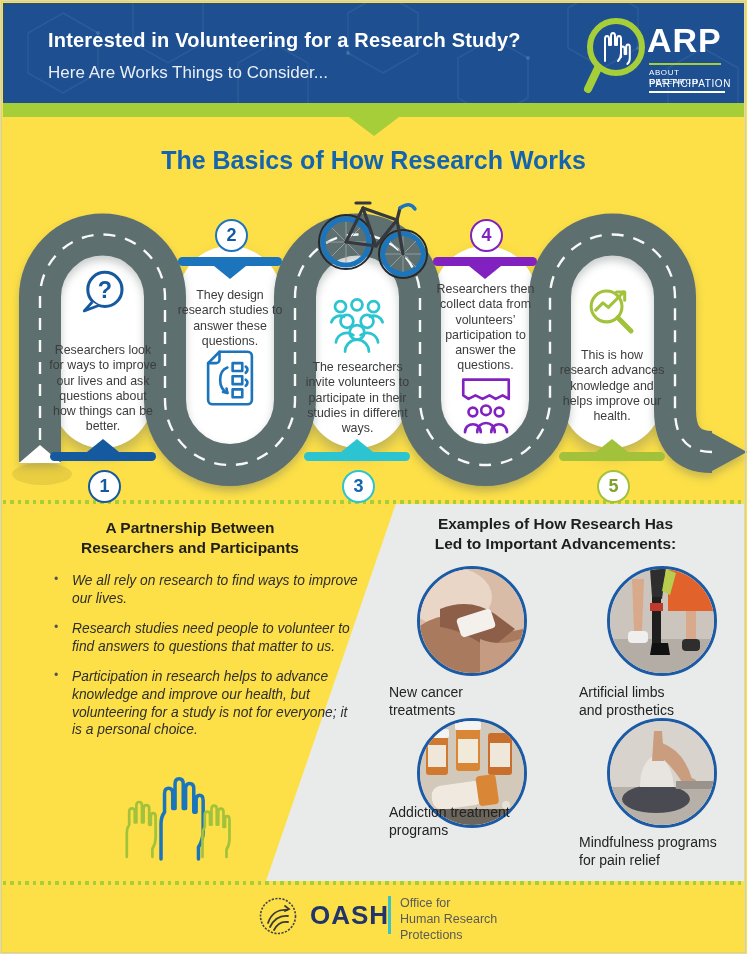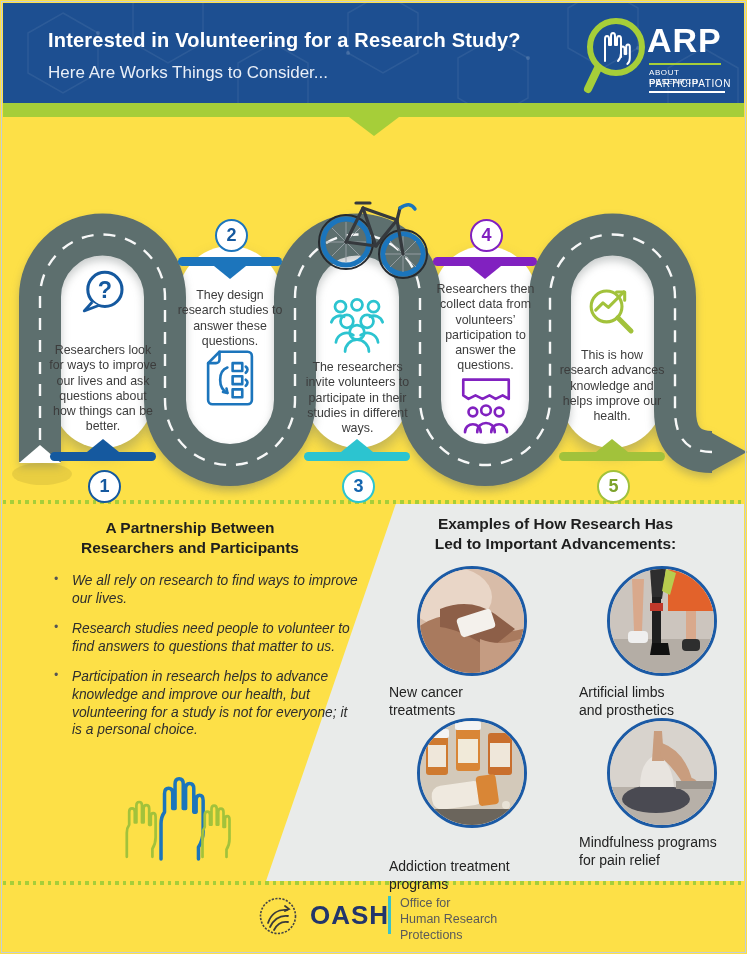--- a/index.html
+++ b/index.html
@@ -122,20 +122,21 @@
       <div class="arp-word">ARP</div>
       <div class="arp-line"></div>
       <div class="arp-small1">ABOUT RESEARCH</div>
       <div class="arp-small2">PARTICIPATION</div>
       <div class="arp-uline"></div>
     </div>
   </div>
   <div class="band"></div>
   <div class="band-tri"></div>
 
+  <div class="main-title">The Basics of How Research Works</div>
 
   <div class="card" style="left:52px;top:252px;width:101px;height:196px;"></div>
   <div class="card" style="left:178px;top:246px;width:104px;height:228px;"></div>
   <div class="card" style="left:306px;top:252px;width:102px;height:196px;"></div>
   <div class="card" style="left:433px;top:246px;width:104px;height:228px;"></div>
   <div class="card" style="left:561px;top:252px;width:102px;height:196px;"></div>
 
   <svg class="road-svg" viewBox="0 190 747 310">
     <ellipse cx="42" cy="474" rx="30" ry="11" fill="#000000" opacity="0.08"></ellipse>
     <g style="filter:drop-shadow(0 5px 4px rgba(90,100,100,.33));">
@@ -332,21 +333,21 @@
       <path d="M52,22 Q74,30 82,58 L74,64 Q60,42 50,36 Z" fill="#c99d7e"></path>
       <ellipse cx="80" cy="62" rx="7" ry="5" fill="#c99d7e"></ellipse>
       <rect x="66" y="60" width="38" height="8" fill="#9a938b"></rect>
     </svg>
   </div>
 
   <div class="photo-label" style="left:389px;top:684px;">New cancer
 treatments</div>
   <div class="photo-label" style="left:579px;top:684px;">Artificial limbs
 and prosthetics</div>
-  <div class="photo-label" style="left:389px;top:858px;">Addiction treatment
+  <div class="photo-label" style="left:389px;top:804px;">Addiction treatment
 programs</div>
   <div class="photo-label" style="left:579px;top:834px;">Mindfulness programs
 for pain relief</div>
 
   <div class="dotline" style="top:881px;"></div>
   <div class="footer">
     <svg class="seal" width="40" height="40" viewBox="0 0 40 40">
       <circle cx="20" cy="20" r="17.5" fill="none" stroke="#454545" stroke-width="1.6" stroke-dasharray="2.2 1.4"></circle>
       <g fill="none" stroke="#3a3a3a" stroke-width="1.8" stroke-linecap="round">
         <path d="M10,27 C13,18 20,13 29,14"></path>

